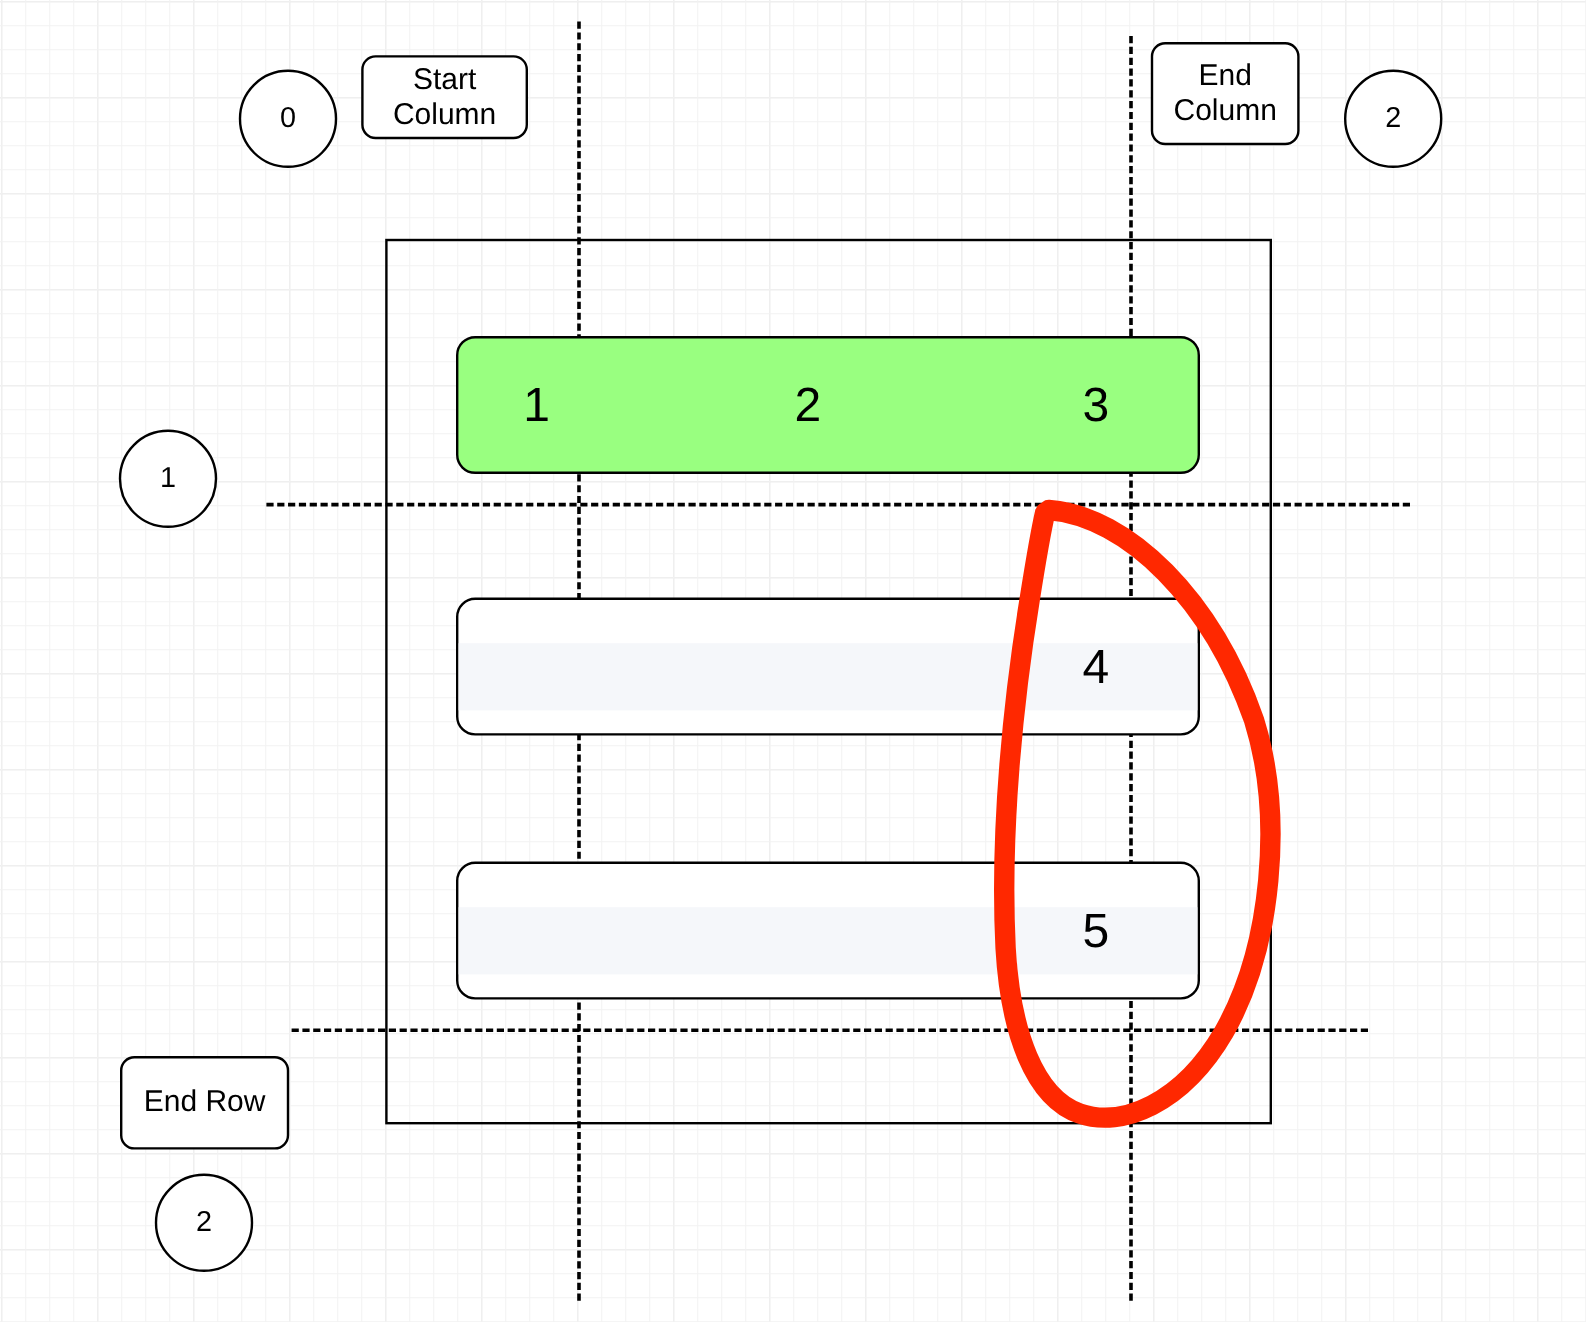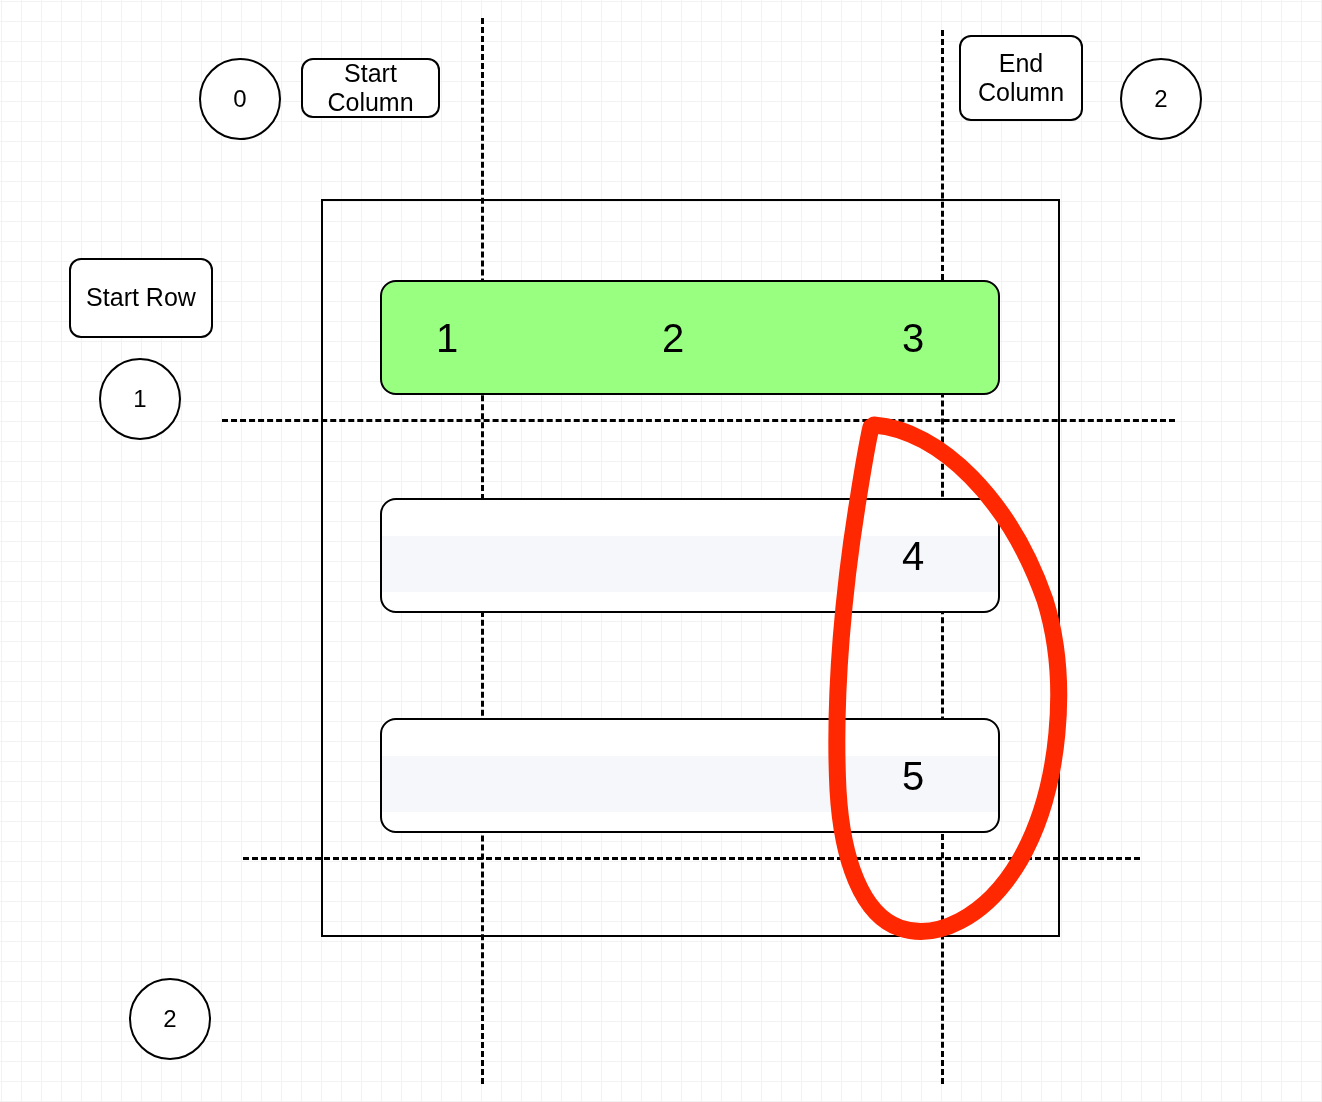--- a/index.html
+++ b/index.html
@@ -141,28 +141,28 @@
   <div class="row-bar plain" style="left:380px; top:498px; width:620px; height:115px;">
     <div class="bar-band"></div>
   </div>
   <div class="cell-num" style="left:902px; top:536px;">4</div>
 
   <div class="row-bar plain" style="left:380px; top:718px; width:620px; height:115px;">
     <div class="bar-band"></div>
   </div>
   <div class="cell-num" style="left:902px; top:756px;">5</div>
 
-  <div class="label-box" style="left:301px; top:58px; width:139px; height:60px;">Start
+  <div class="label-box" style="left:301px; top:46px; width:139px; height:70px;">Start
 Column</div>
 
   <div class="label-box" style="left:959px; top:35px; width:124px; height:86px;">End
 Column</div>
 
-  <div class="label-box" style="left:69px; top:258px; width:144px; height:80px;">Start Row</div>
 
+  <div class="label-box" style="left:100px; top:880px; width:141px; height:78px;">End Row</div>
 
   <div class="circle" style="left:199px; top:58px; width:82px; height:82px;">0</div>
 
   <div class="circle" style="left:1120px; top:58px; width:82px; height:82px;">2</div>
 
   <div class="circle" style="left:99px; top:358px; width:82px; height:82px;">1</div>
 
   <div class="circle" style="left:129px; top:978px; width:82px; height:82px;">2</div>
 
   <svg class="annotation" viewBox="0 0 1322 1102">

